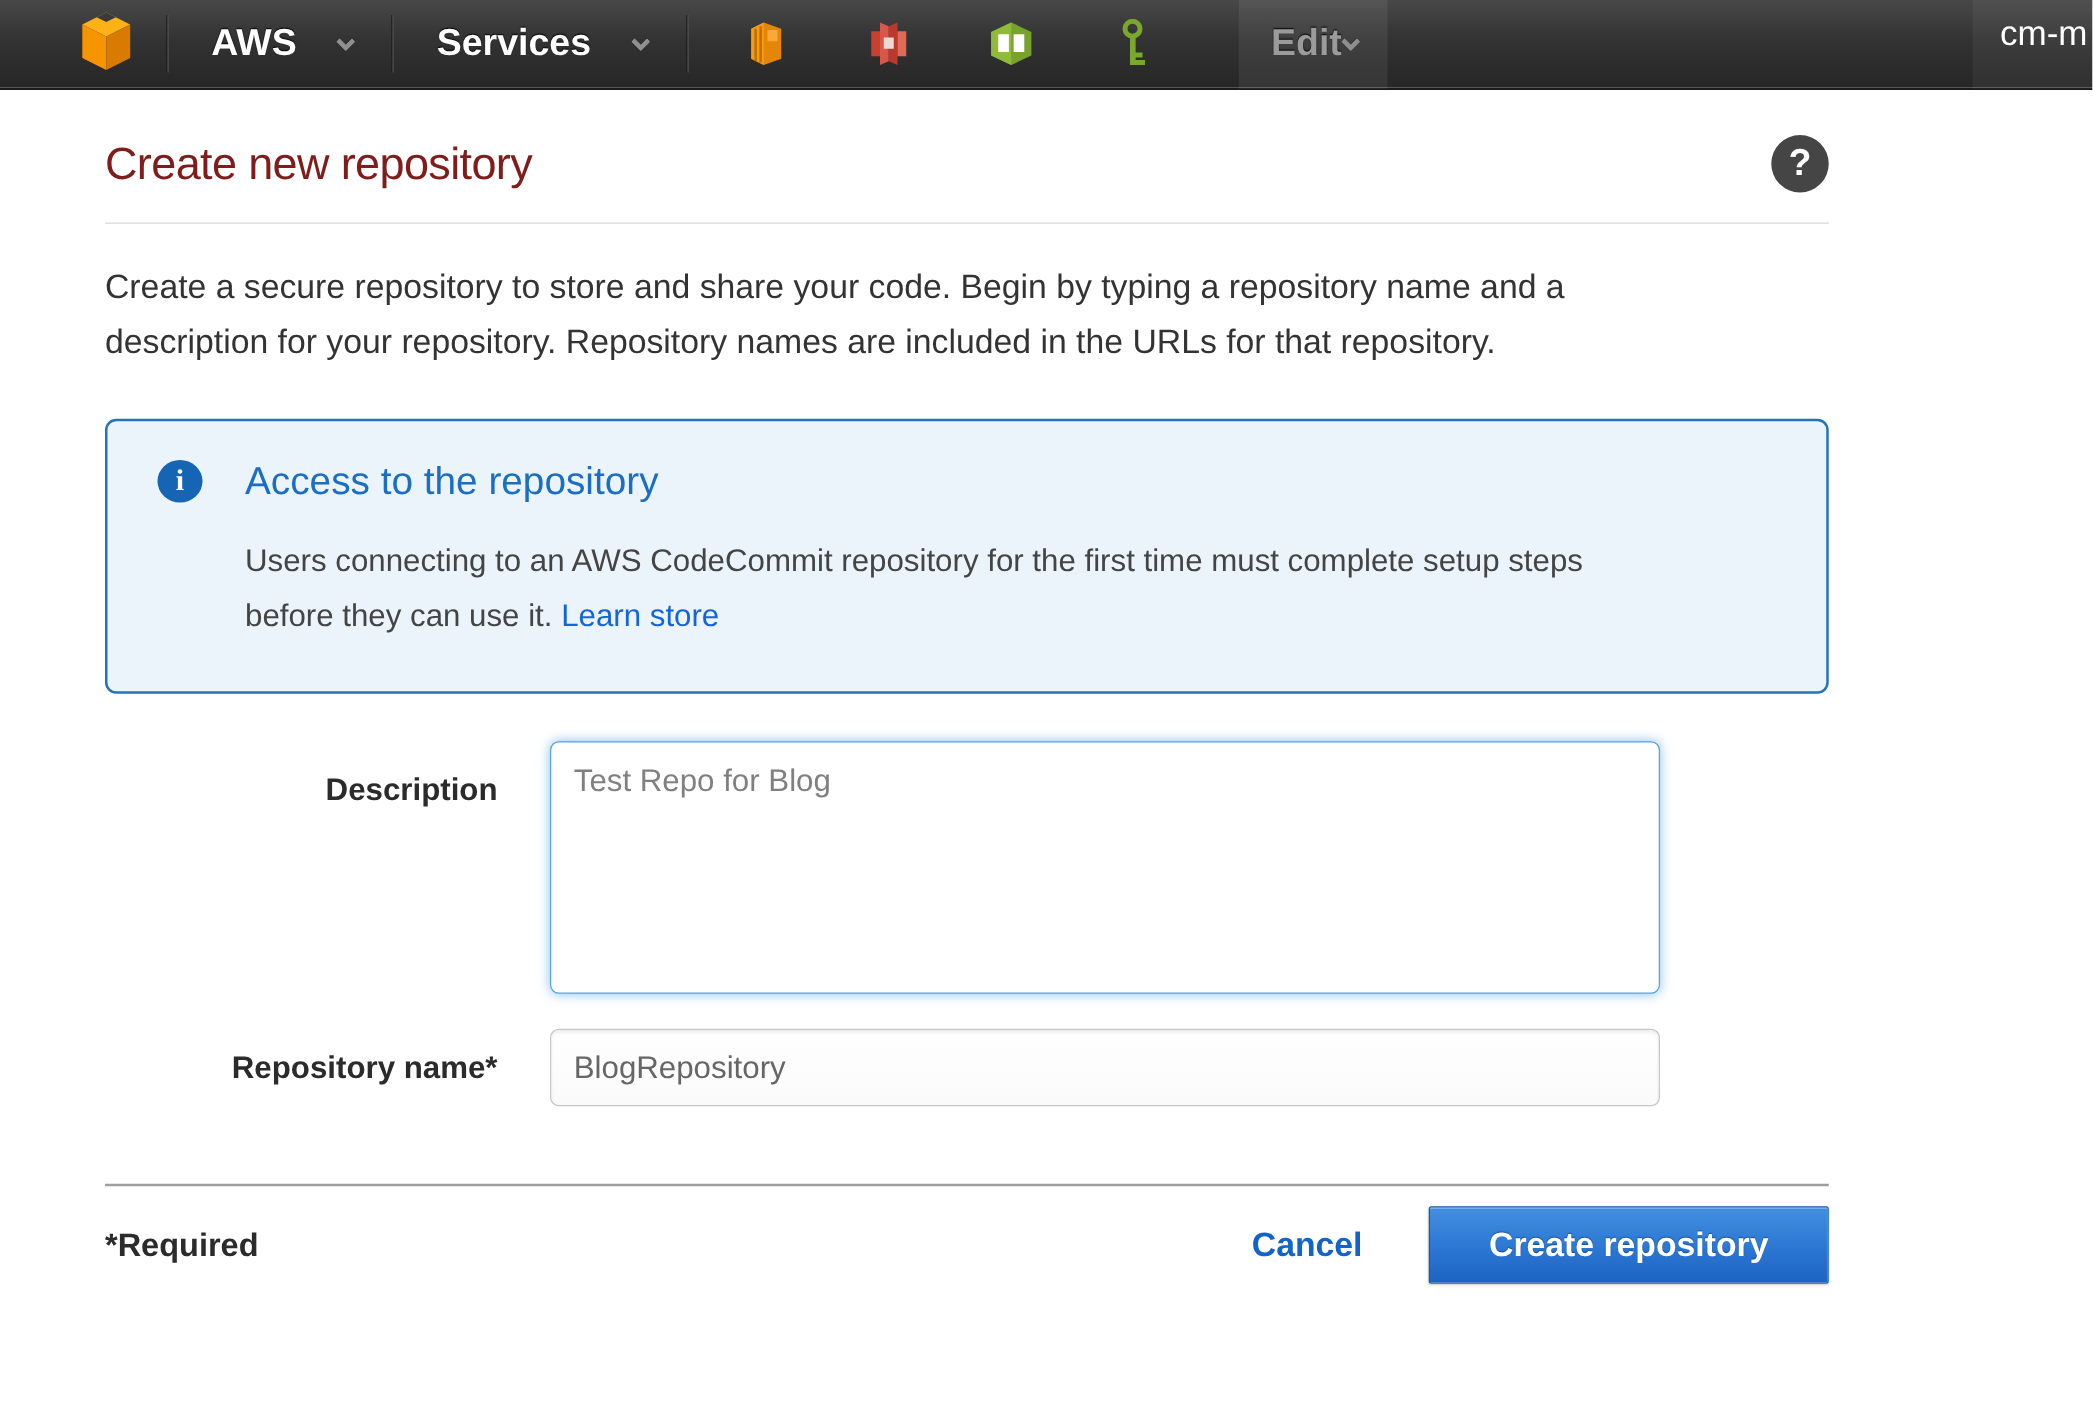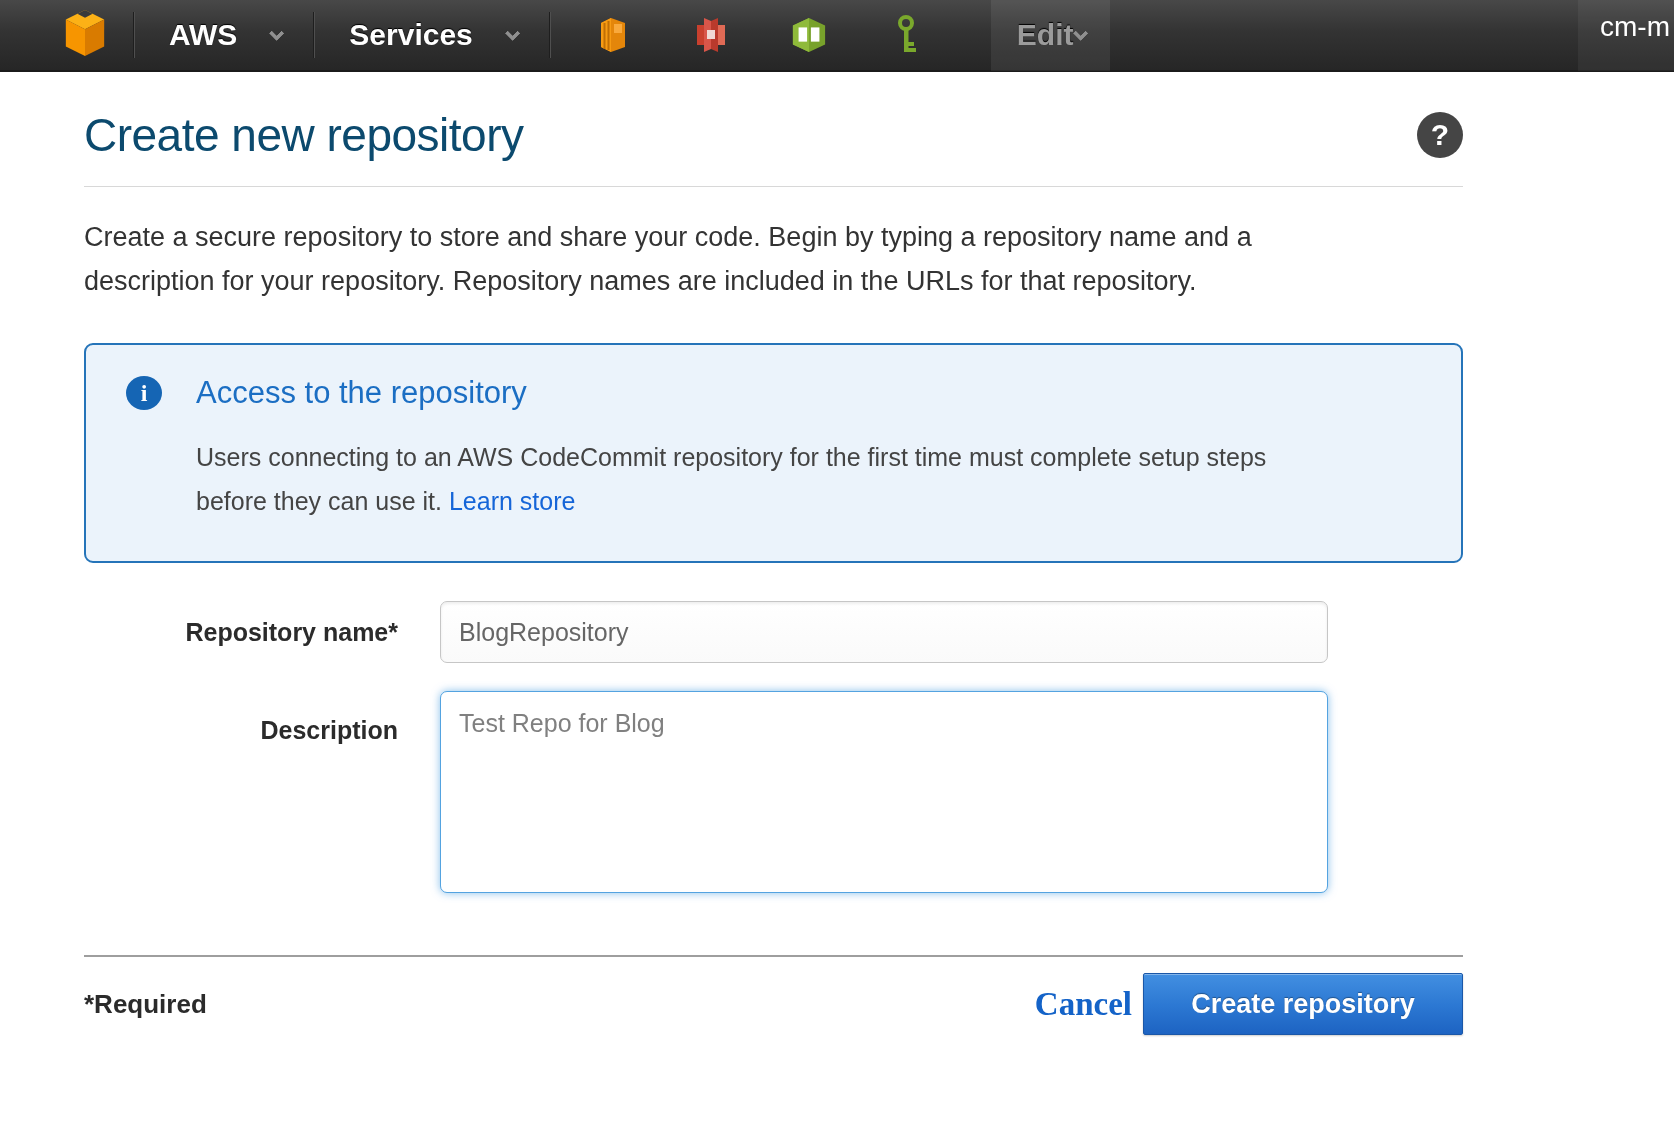--- a/index.html
+++ b/index.html
@@ -34,21 +34,21 @@
     font-size:28px; color:#fff; white-space:nowrap; cursor:pointer;
   }
 
   
   .content { width:1379px; margin-left:84px; }
   .title-row {
     margin-top:36px; padding-bottom:24px;
     border-bottom:1px solid #d8d8d8;
     display:flex; align-items:center; justify-content:space-between;
   }
-  h1 { font-size:46px; font-weight:400; color:#0c4a6e; letter-spacing:-0.5px; }
+  h1 { font-size:36px; font-weight:400; color:#7f1d1d; letter-spacing:-0.5px; }
   .help-circle {
     width:46px; height:46px; border-radius:50%; background:#454545;
     color:#fff; font-size:30px; font-weight:bold;
     display:flex; align-items:center; justify-content:center; cursor:pointer;
   }
   .intro { margin-top:28px; width:1300px; font-size:27px; color:#333; line-height:44px; }
 
   
   .panel {
     margin-top:40px; width:1379px;
@@ -85,21 +85,21 @@
     width:888px; height:202px; padding:14px 18px; resize:none;
     font-family:"Liberation Sans", sans-serif; font-size:25px; color:#808080; line-height:34px;
     background:#fff; border:1px solid #54a3e0; border-radius:7px;
     box-shadow:0 0 9px rgba(96,169,228,0.75); outline:none;
   }
 
   
   .footer-rule { margin-top:62px; border-top:2px solid #9e9e9e; }
   .footer { padding-top:16px; display:flex; align-items:center;gap:11px; }
   .required { font-size:26px; font-weight:bold; color:#2b2b2b; }
-  .cancel { margin-left:auto; font-size:33px; font-weight:bold; color:#1463c8; cursor:pointer; text-decoration:none;font-family:Liberation Serif, serif; }
+  .cancel { margin-left:auto; margin-right:42px; font-size:27px; font-weight:bold; color:#1463c8; cursor:pointer; text-decoration:none; }
   .create-btn {
     width:320px; height:62px;
     background:linear-gradient(180deg,#428fe1 0%,#2b77d2 55%,#1d63c2 100%);
     border:1px solid #1a57a8; border-radius:2px;
     color:#fff; font-family:"Liberation Sans", sans-serif; font-size:27px; font-weight:bold;
     text-shadow:0 -1px 1px rgba(0,0,0,0.35);
     box-shadow:inset 0 1px 0 rgba(255,255,255,0.35), 0 1px 2px rgba(0,0,0,0.2);
     cursor:pointer;
   }
 </style>
@@ -196,27 +196,27 @@
     <div class="panel-head">
       <div class="info-circle">
         <span>i</span>
       </div>
       <div class="panel-title">Access to the repository</div>
     </div>
     <div class="panel-body"><span>Users connecting to an AWS CodeCommit repository for the first time must complete setup steps before they can use it. </span><a class="link">Learn store</a></div>
   </div>
 
   <div class="form">
+    <div class="form-row desc">
+      <label class="form-label">Description</label>
+      <textarea class="text-area" style="">Test Repo for Blog</textarea>
+    </div>
     <div class="form-row">
       <label class="form-label">Repository name*</label>
       <input class="text-input" type="text" value="BlogRepository" style="">
-    </div>
-    <div class="form-row desc">
-      <label class="form-label">Description</label>
-      <textarea class="text-area" style="">Test Repo for Blog</textarea>
     </div>
   </div>
 
   <div class="footer-rule"></div>
 
   <div class="footer">
     <span class="required">*Required</span>
     <a class="cancel">Cancel</a>
     <button class="create-btn">Create repository</button>
   </div>

